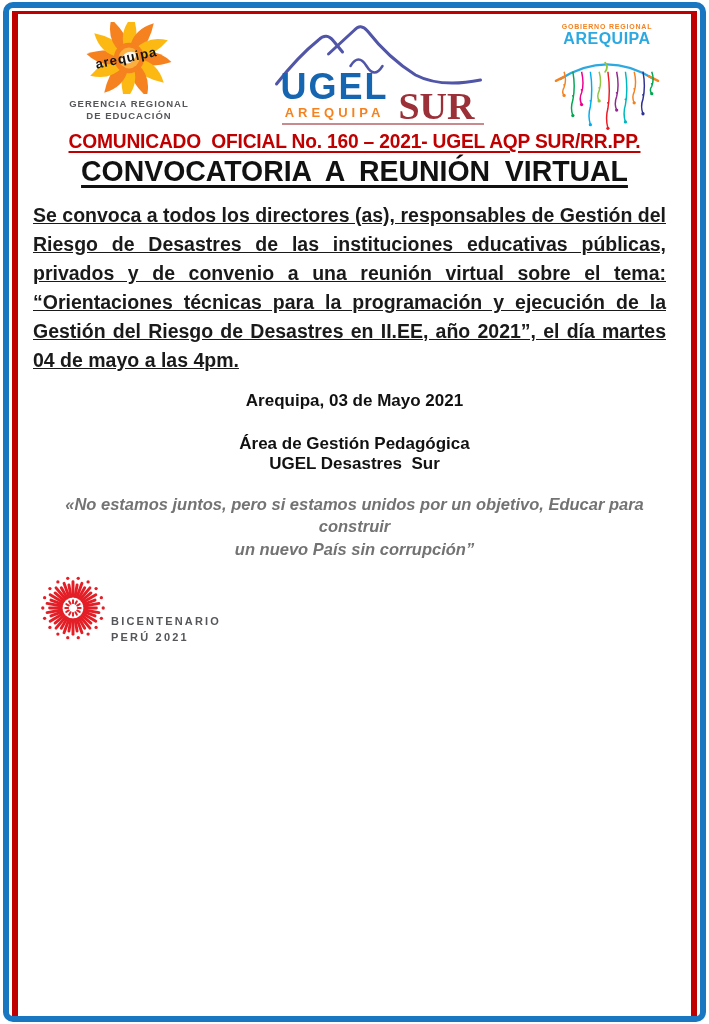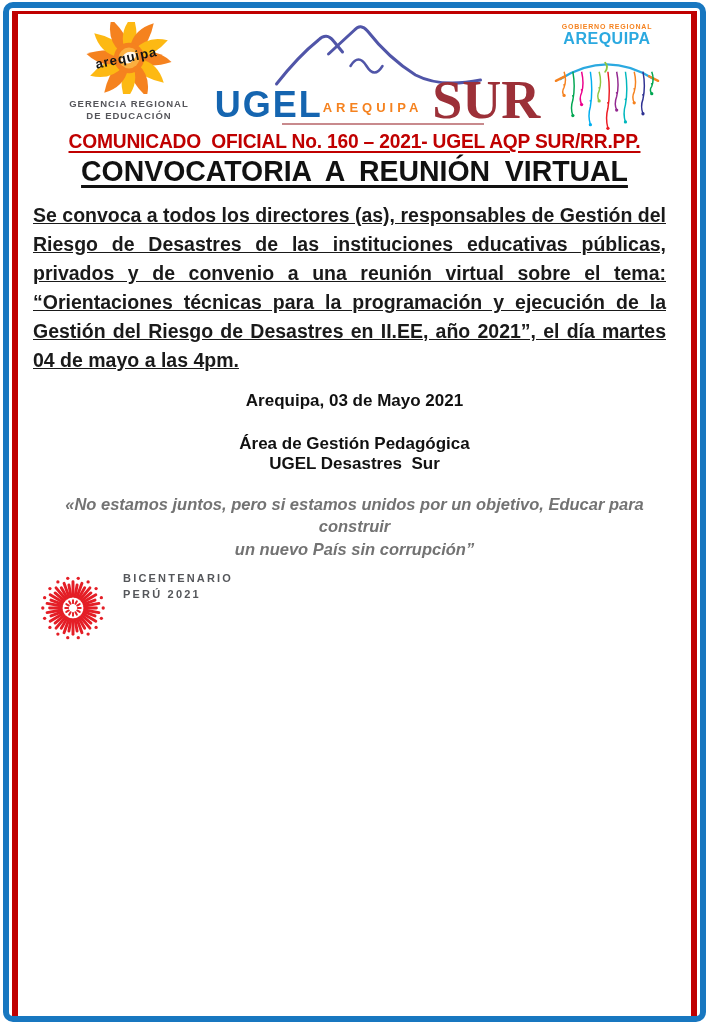--- a/index.html
+++ b/index.html
@@ -11,24 +11,24 @@
              padding:0 13px;overflow:hidden;}
 
   
   .logos{display:flex;justify-content:space-between;align-items:flex-start;padding:6px 6px 0 14px;height:106px;}
   .logo-left{width:168px;text-align:center;padding-top:2px;}
   .logo-left svg{width:96px;height:72px;}
   .caption{margin-top:0;font-size:9.5px;font-weight:bold;letter-spacing:1px;color:#55555A;line-height:1.3;}
   .logo-center{position:relative;width:220px;height:104px;}
   .logo-center > svg{position:absolute;top:0;left:0;width:220px;height:72px;z-index:0;}
   .lc-text{position:absolute;bottom:4px;left:0;right:0;display:flex;align-items:flex-end;justify-content:center;z-index:1;}
-  .ugel-col{display:flex;flex-direction:row;align-items:center;}
+  .ugel-col{display:flex;flex-direction:column;align-items:center;}
   .ugel-word{font-size:36px;font-weight:bold;color:#1565B0;letter-spacing:2px;line-height:.8;}
   .arequipa-word{font-size:13px;font-weight:bold;color:#F5821F;letter-spacing:4px;margin-top:3px;}
-  .sur-word{font-family:"Liberation Serif",serif;font-size:54px;font-weight:bold;color:#9C3038;line-height:.72;margin-left:10px;}
+  .sur-word{font-family:"Liberation Serif",serif;font-size:38px;font-weight:bold;color:#9C3038;line-height:.72;margin-left:10px;}
   .lc-underline{position:absolute;bottom:-1px;left:14px;right:4px;height:2px;background:#C88A8D;z-index:1;}
   .logo-right{width:130px;text-align:center;padding-top:3px;}
   .gr-line1{font-size:7px;font-weight:bold;color:#F5821F;letter-spacing:.8px;line-height:1.1;}
   .gr-line2{font-size:16px;font-weight:bold;color:#2BA9E0;letter-spacing:.5px;line-height:1;}
   .logo-right svg{width:118px;height:84px;margin-top:1px;}
 
   
   .title-red{margin-top:4px;text-align:center;color:#C00000;font-size:20px;font-weight:bold;letter-spacing:-.2px;
              white-space:pre-wrap;text-decoration:underline;text-decoration-thickness:2px;text-underline-offset:3px;
              transform:scaleX(.96);}
@@ -38,21 +38,21 @@
   .par{margin:13px 12px 0 2px;font-size:19.5px;font-weight:bold;color:#1A1A1A;line-height:29px;text-align:justify;text-decoration:underline;}
 
   .cline{text-align:center;font-weight:bold;color:#111;font-size:17px;line-height:1.1;}
   .l-date{margin-top:17px;}
   .l-area{margin-top:24px;}
   .l-office1{margin-top:24px;}
   .l-office2{margin-top:2px;white-space:pre-wrap;}
 
   .quote{margin-top:19px;text-align:center;color:#737373;font-size:16.5px;font-weight:bold;font-style:italic;line-height:1.35;}
 
-  .bicen{margin-top:10px;display:flex;align-items:flex-start;gap:12px;padding-left:4px;}
+  .bicen{margin-top:10px;display:flex;align-items:flex-end;padding-left:4px;}
   .bicen svg{width:76px;height:76px;}
   .bicen-text{font-size:11px;font-weight:bold;color:#54565A;letter-spacing:2.2px;line-height:1.5;}
 </style>
 </head>
 <body>
 
 <div class="page">
   <div class="blue-frame">
     <div class="red-frame">
 

